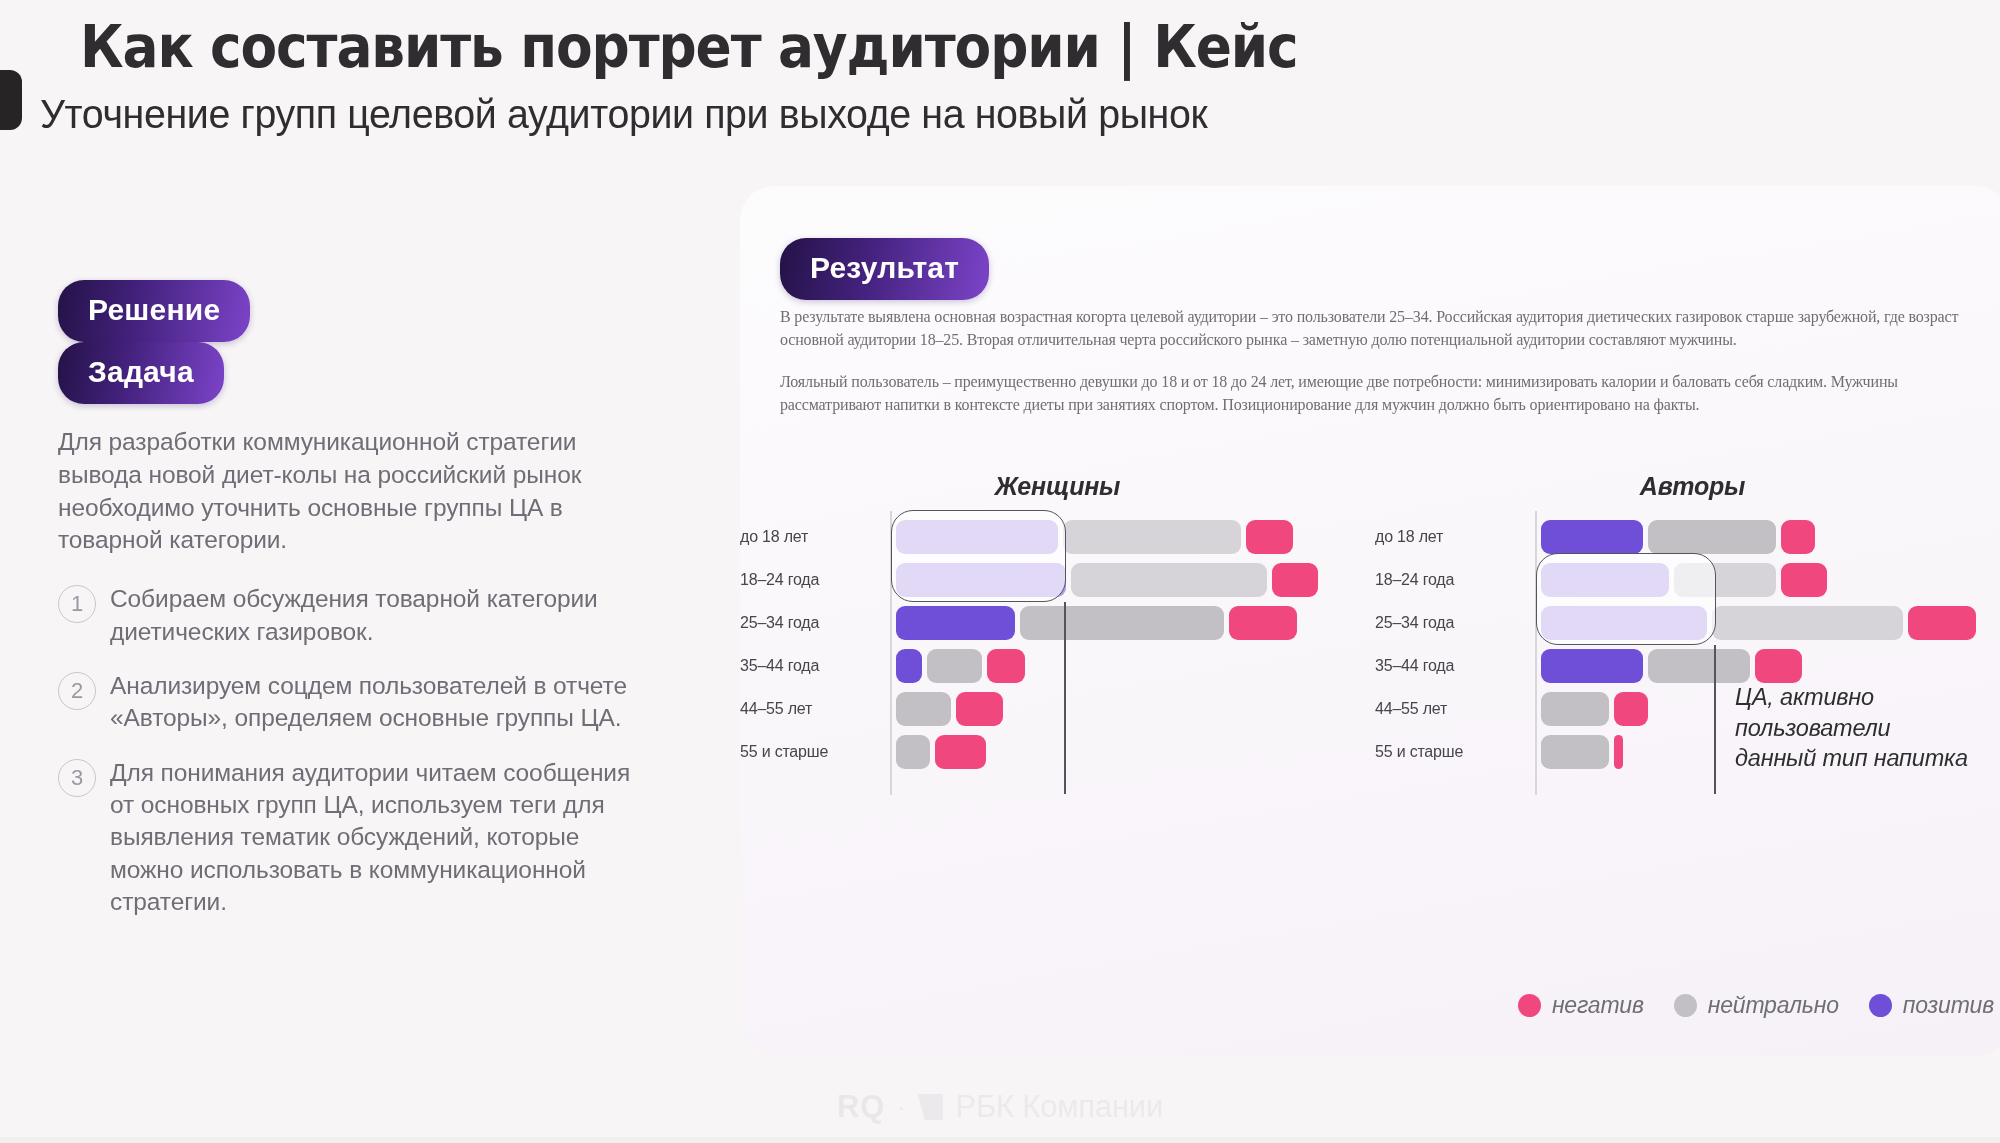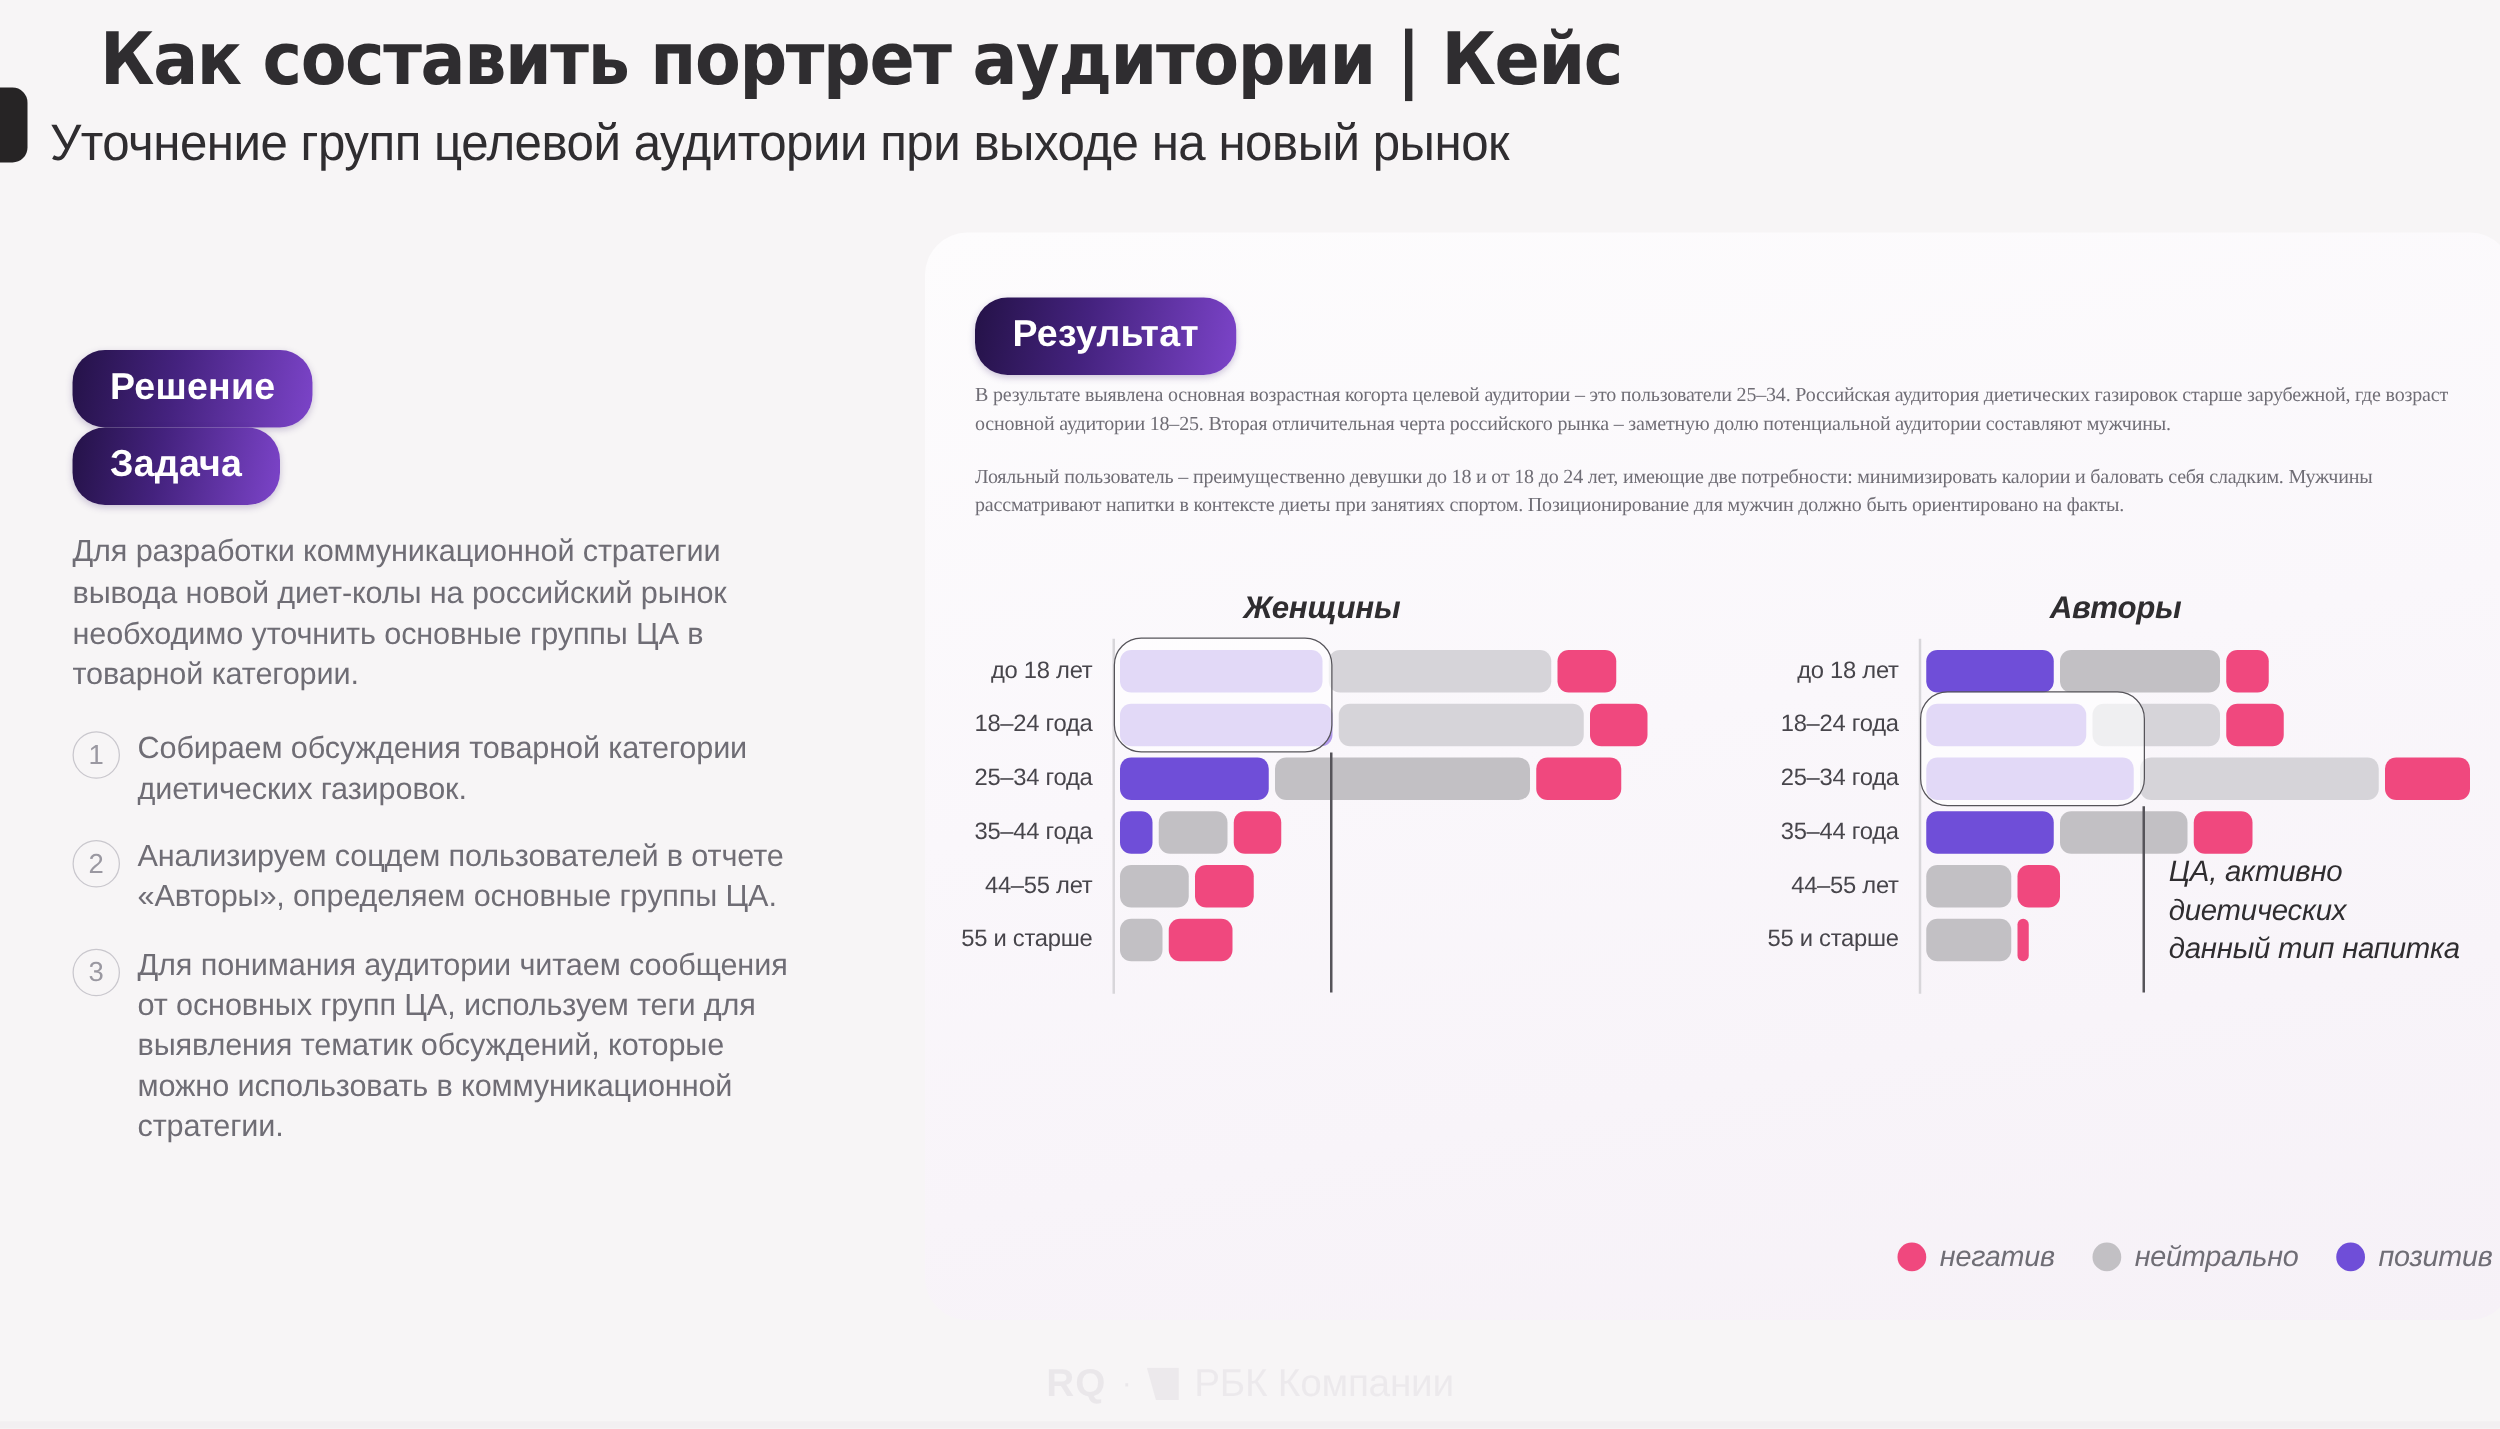--- a/index.html
+++ b/index.html
@@ -160,22 +160,21 @@
     letter-spacing: -0.2px;
   }
   .rows { position: relative; }
   .row {
     display: flex;
     align-items: center;
     height: 43px;
   }
   .row-label {
     flex: 0 0 auto;
-    text-align: right;
-    font-size: 19px;
+    font-size: 16px;
     color: #47454b;
     padding-right: 16px;
     letter-spacing: -0.2px;
   }
   .bars {
     position: relative;
     flex: 1 1 auto;
     height: 34px;
     display: flex;
     align-items: center;
@@ -433,21 +432,21 @@
               <div class="seg seg-neu" style="width: 68px;"></div>
               <div class="seg seg-neg" style="width: 8.5px;"></div>
             </div>
           </div>
           <div class="axis" style="left: 160px; height: 284px;"></div>
           <div class="highlight-box" style="left: 161px; top: 38px; width: 180px; height: 92px;"></div>
           <div class="divider" style="left: 339px; top: 130px; height: 149px;"></div>
         </div>
       <div class="annot" id="annot-men" style="left: 360px; top: 210px;">
           <div>ЦА, активно</div>
-          <div>диетических</div>
+          <div>пользователи</div>
           <div>данный тип напитка</div>
         </div>
     </div>
 
   </div>
 
   <div id="legend">
     <div class="legend-item">
       <span class="legend-dot" id="dot-neg" style="background: rgb(240, 72, 126);"></span>
       <span class="legend-label">негатив</span>

